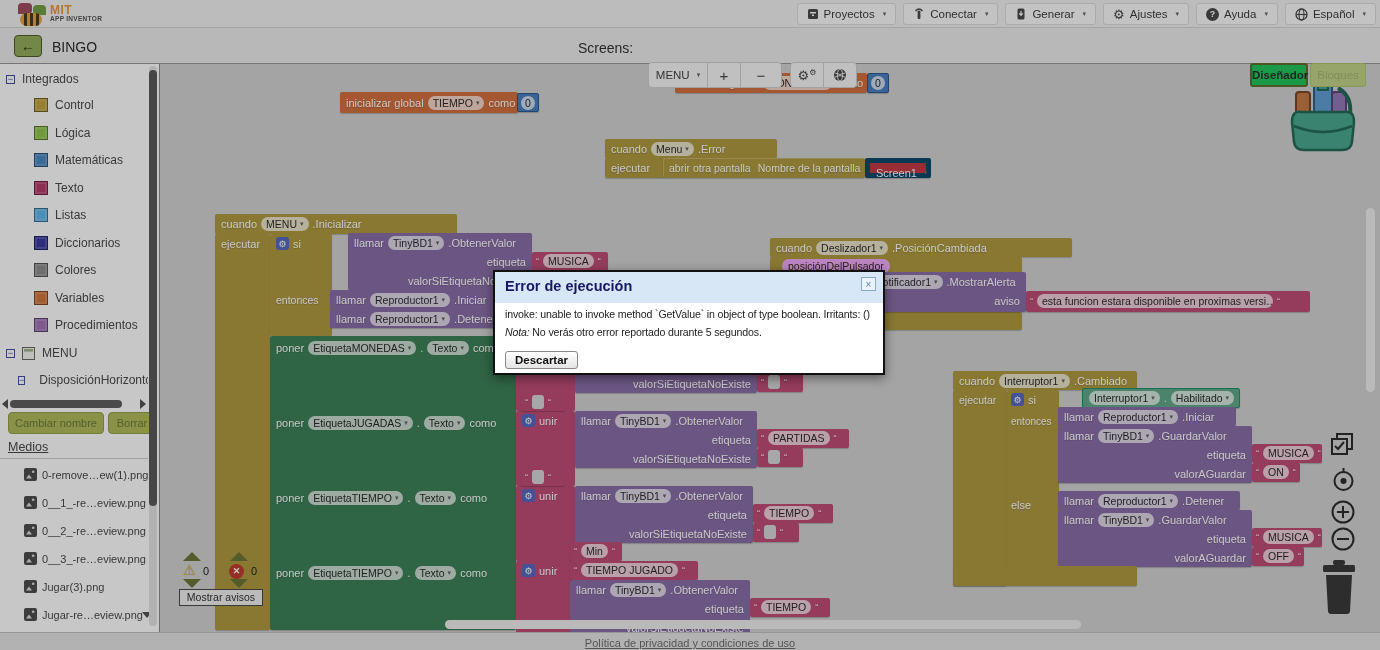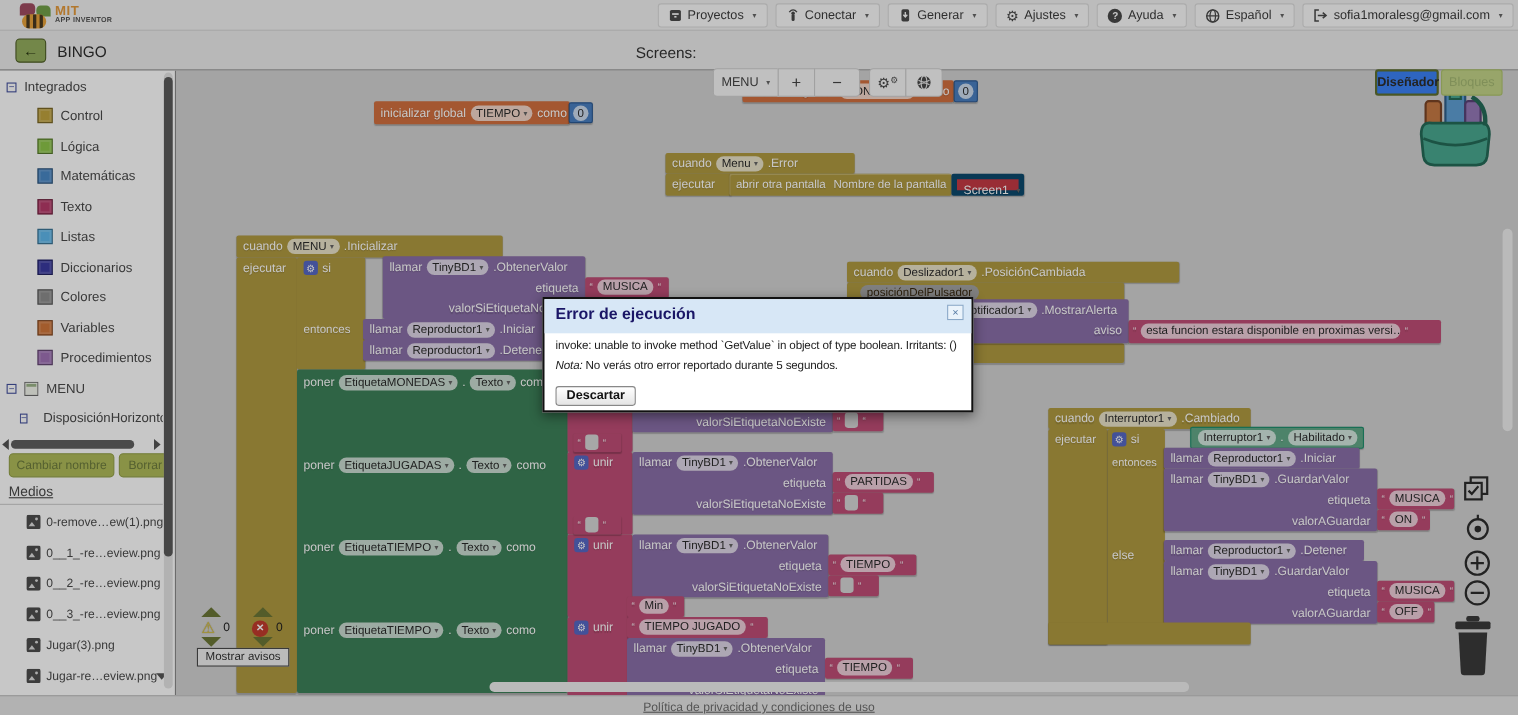--- a/index.html
+++ b/index.html
@@ -15,21 +15,21 @@
   .bub{position:absolute;border-radius:4px 4px 4px 0;}
   #mit{position:absolute;left:40px;top:2px;font-size:12px;font-weight:bold;color:#e59a3c;letter-spacing:.5px;}
   #appinv{position:absolute;left:40px;top:14px;font-size:6.5px;font-weight:bold;color:#555;letter-spacing:.3px;}
   #bee{position:absolute;left:10px;top:12px;width:22px;height:13px;background:#e8a33c;border-radius:7px;overflow:hidden;}
   #bee i{position:absolute;top:0;width:3px;height:13px;background:#4a3a20;}
   #screenbar{position:absolute;left:0;top:28px;width:1380px;height:36px;background:#ececec;border-bottom:1px solid #989898;z-index:30;}
   #backbtn{position:absolute;left:14px;top:7px;width:28px;height:22px;background:#94ad5e;border:1px solid #4e5e26;border-radius:4px;color:#24310e;font-size:14px;text-align:center;line-height:20px;}
   #projname{position:absolute;left:52px;top:11px;font-size:14px;color:#2c2c2c;}
   #screenslbl{position:absolute;left:578px;top:12px;font-size:14px;color:#333;}
   .sbtn{position:absolute;top:34px;height:26px;background:#f7f7f7;border:1px solid #cfcfcf;font-size:11.5px;color:#444;display:flex;align-items:center;justify-content:center;gap:4px;}
-  #designer{position:absolute;left:1250px;top:35px;width:58px;height:24px;background:#3b82f6;border:2px solid #5f7030;border-radius:3px;font-size:11.5px;font-weight:bold;color:#2e2e2e;text-align:center;line-height:20px;}
+  #designer{position:absolute;left:1250px;top:35px;width:58px;height:24px;background:#22c55e;border:2px solid #5f7030;border-radius:3px;font-size:11.5px;font-weight:bold;color:#2e2e2e;text-align:center;line-height:20px;}
   #blocksbtn{position:absolute;left:1310px;top:35px;width:56px;height:24px;background:#c3d488;border:1px solid #afc46e;border-radius:3px;font-size:11.5px;color:#a4b873;text-align:center;line-height:22px;}
   
   #sidebar{position:absolute;left:0;top:64px;width:160px;height:568px;background:#ffffff;border-right:1px solid #8a8a8a;z-index:20;overflow:hidden;}
   .collapse{display:inline-block;width:9px;height:9px;border:1px solid #44519e;color:#44519e;font-size:9px;line-height:7px;text-align:center;background:#fff;}
   .sideitem{position:absolute;display:flex;align-items:center;gap:7px;font-size:12px;color:#4a4a4a;white-space:nowrap;}
   .sq{width:14px;height:14px;border:1px solid rgba(0,0,0,.4);box-shadow:inset 0 0 0 2px rgba(255,255,255,.15);}
   #sidescroll{position:absolute;left:149px;top:2px;width:8px;height:560px;background:#e4e4e4;border-radius:4px;}
   #sidethumb{position:absolute;left:149px;top:6px;width:8px;height:436px;background:#5a5a5a;border-radius:4px;}
   #treehscroll{position:absolute;left:2px;top:334px;width:144px;height:12px;}
   .harrow{width:0;height:0;border-top:5px solid transparent;border-bottom:5px solid transparent;position:absolute;top:1px;}
@@ -51,21 +51,21 @@
   .orange{background:var(--c-var_orange);}
   .brow{display:flex;align-items:center;gap:4px;height:19px;padding:0 6px;font-size:11px;color:#fff;white-space:nowrap;text-shadow:0 1px 1px rgba(0,0,0,.18);}
   .brow.r{justify-content:flex-end;}
   .brow.abs{position:absolute;}
   .chip{display:inline-flex;align-items:center;background:rgba(255,255,255,.72);color:#2b2b2b;border-radius:8px;padding:0 5px;height:14px;font-size:10.5px;text-shadow:none;}
   .caret{font-size:7px;color:#666;margin-left:3px;}
   .ef{width:12px;background:#d6d6d6;border-radius:3px;}
   .gear{display:inline-flex;align-items:center;justify-content:center;width:13px;height:13px;background:#5668c4;border-radius:3px;color:#fff;font-size:9px;text-shadow:none;}
   .q{font-size:9px;color:rgba(255,255,255,.9);}
   .q::before{content:'\201C';}
-  .pchip{background:#a3a3a3;color:#3a2a12;border-radius:8px;padding:0 6px;height:14px;display:inline-flex;align-items:center;font-size:10.5px;text-shadow:none;}
+  .pchip{background:#f0abfc;color:#3a2a12;border-radius:8px;padding:0 6px;height:14px;display:inline-flex;align-items:center;font-size:10.5px;text-shadow:none;}
   .ddw{display:inline-flex;align-items:center;}
   .tri{width:0;height:0;border-left:9px solid transparent;border-right:9px solid transparent;position:absolute;}
   .tri.up{border-bottom:9px solid #6b7636;}
   .tri.dn{border-top:9px solid #6b7636;}
   #showwarn{position:absolute;left:179px;top:589px;width:84px;height:17px;background:#f0f0f0;border:1px solid #4a4a4a;font-size:10.5px;color:#333;text-align:center;line-height:15px;z-index:10;}
   .cnt{position:absolute;font-size:11px;color:#222;}
   #erricon{position:absolute;left:229px;top:564px;width:15px;height:15px;border-radius:50%;background:#c23b2e;color:#fff;font-size:9px;font-weight:bold;text-align:center;line-height:15px;}
   #warnicon{position:absolute;left:183px;top:562px;font-size:14px;color:#d8c34a;text-shadow:0 0 1px #8a7a2a;}
   #vscroll{position:absolute;left:1366px;top:208px;width:9px;height:184px;background:#efefef;border-radius:5px;}
   #hscroll{position:absolute;left:445px;top:620px;width:636px;height:9px;background:#efefef;border-radius:5px;}
@@ -742,29 +742,20 @@
         </div>
       <div class="menubtn dd">
           <svg width="13" height="13" viewBox="0 0 13 13">
             <circle cx="6.5" cy="6.5" r="5.5" fill="none" stroke="#4a4a4a" stroke-width="1.3"></circle>
             <ellipse cx="6.5" cy="6.5" rx="2.5" ry="5.5" fill="none" stroke="#4a4a4a" stroke-width="1.1"></ellipse>
             <line x1="1" y1="6.5" x2="12" y2="6.5" stroke="#4a4a4a" stroke-width="1.1"></line>
           </svg>
           <span>Español</span>
           <span class="caret">▾</span>
         </div>
-      <div class="menubtn dd">
-          <svg width="13" height="12" viewBox="0 0 13 12">
-            <path d="M5 1 H1.5 V11 H5" fill="none" stroke="#4a4a4a" stroke-width="1.4"></path>
-            <line x1="4" y1="6" x2="11" y2="6" stroke="#4a4a4a" stroke-width="1.4"></line>
-            <path d="M8.5 3.5 L11.5 6 L8.5 8.5" fill="none" stroke="#4a4a4a" stroke-width="1.4"></path>
-          </svg>
-          <span>sofia1moralesg@gmail.com</span>
-          <span class="caret">▾</span>
-        </div>
     </div>
   </div>
 
   <div id="screenbar">
     <div id="backbtn">←</div>
     <div id="projname">BINGO</div>
     <div id="screenslbl">Screens:</div>
     <div class="sbtn dd" style="left:648px;width:60px;border-radius:4px 0 0 4px">
         <span>MENU</span>
         <span class="caret">▾</span>

